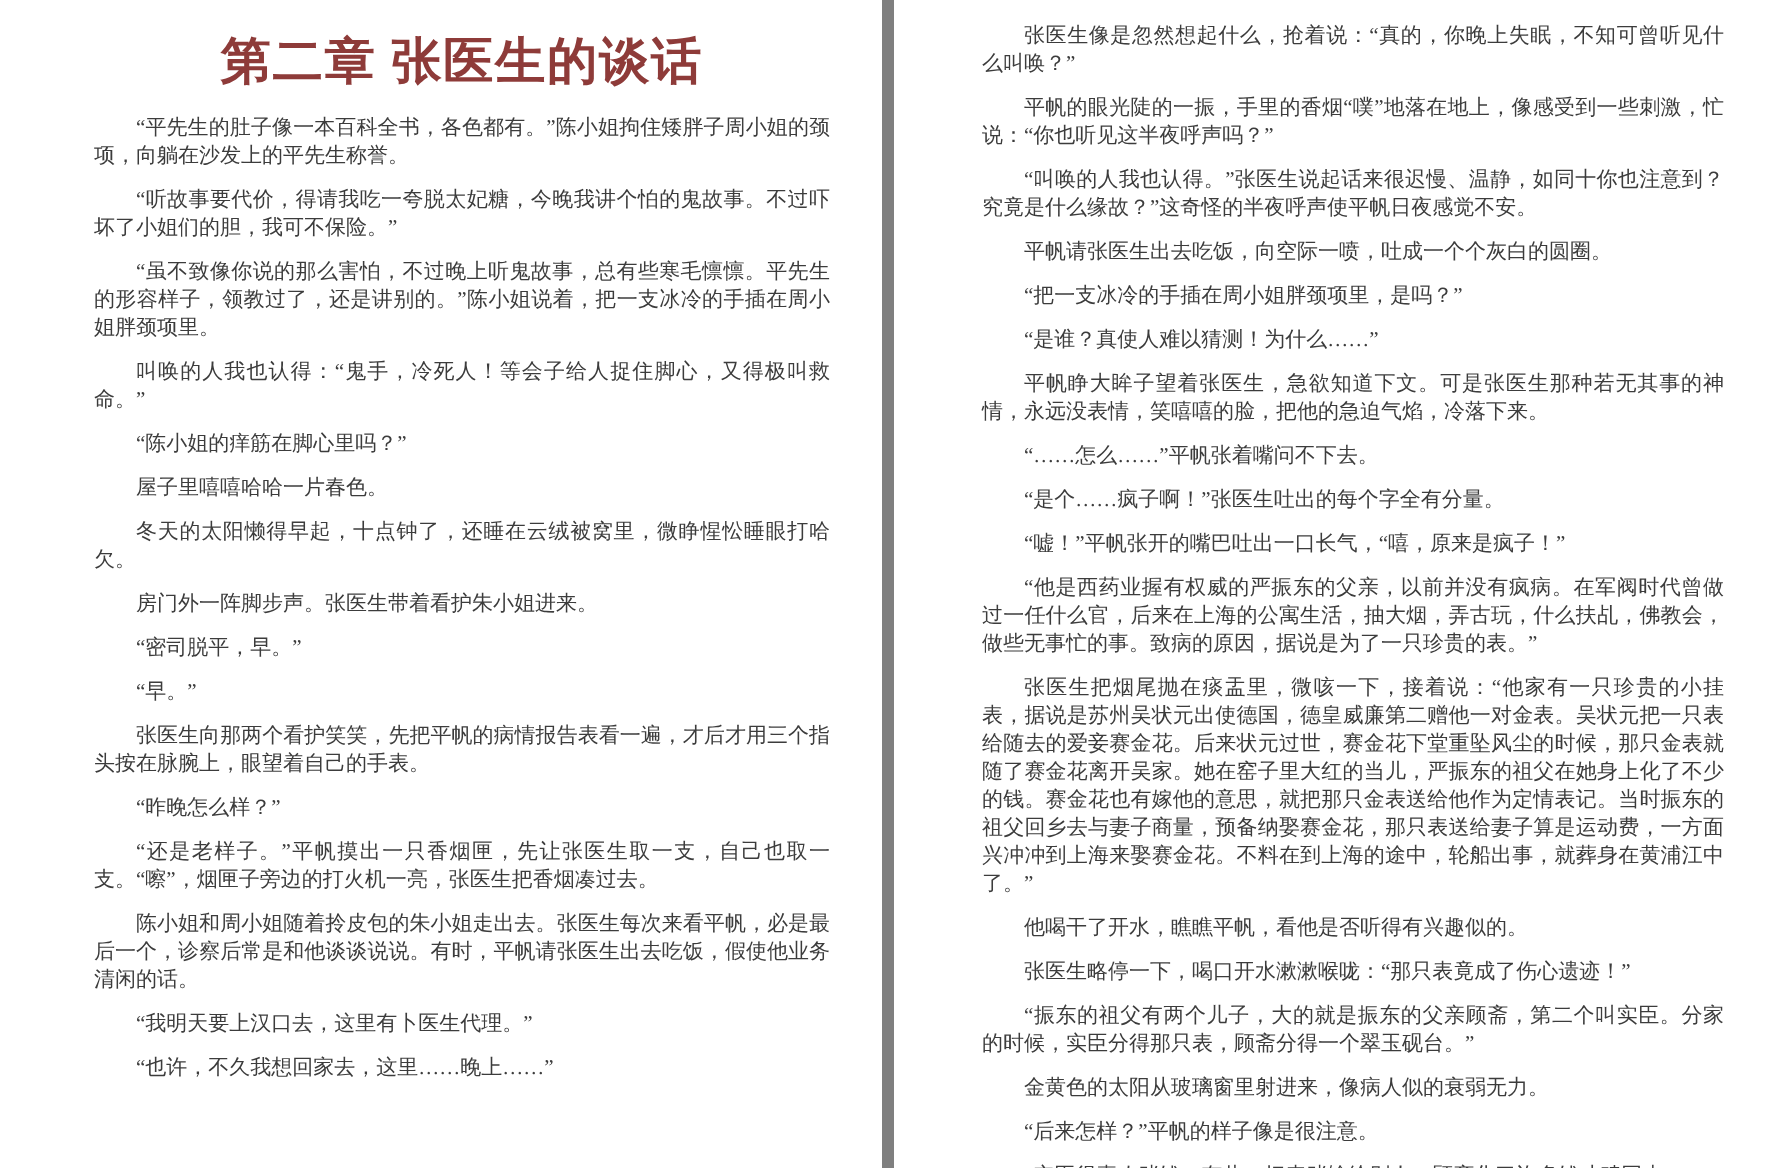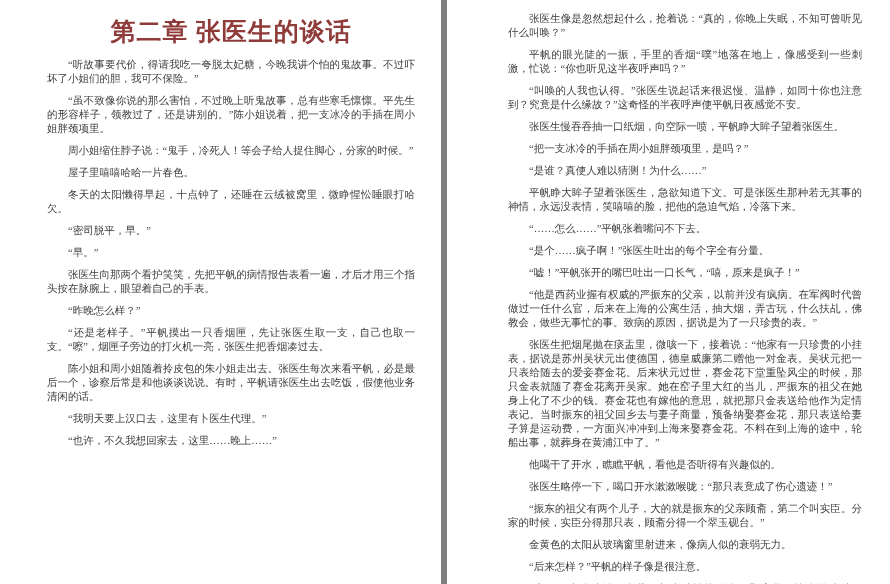--- a/index.html
+++ b/index.html
@@ -21,21 +21,21 @@
   }
   .page {
     background: var(--page_background);
     height: 584px;
     overflow: hidden;
     color: var(--body_text);
     font-size: 10.5px;
     line-height: 14px;
   }
   .page-left  { width: 441px; padding: 0 26px 0 47px; }
-  .page-right { width: 443px; padding: 4px 28px 0 61px; }
+  .page-right { width: 443px; padding: 4px 28px 0 44px; }
   .seam {
     width: 6px; height: 584px;
     background: var(--page_seam);
     flex: 0 0 auto;
   }
   .chapter-title {
     color: var(--chapter_title);
     font-size: 25px;
     line-height: 24px;
     font-weight: bold;
@@ -53,44 +53,47 @@
   }
 </style>
 </head>
 <body>
 
 <div class="spread">
 
   <div class="page page-left">
     <h1 class="chapter-title">第二章 张医生的谈话</h1>
     <div>
+        <p class="para">“平先生的肚子像一本百科全书，各色都有。”陈小姐拘住矮胖子周小姐的颈项，向躺在沙发上的平先生称誉。</p>
         <p class="para">“听故事要代价，得请我吃一夸脱太妃糖，今晚我讲个怕的鬼故事。不过吓坏了小姐们的胆，我可不保险。”</p>
         <p class="para">“虽不致像你说的那么害怕，不过晚上听鬼故事，总有些寒毛懔懔。平先生的形容样子，领教过了，还是讲别的。”陈小姐说着，把一支冰冷的手插在周小姐胖颈项里。</p>
-        <p class="para">周小姐缩住脖子说：“鬼手，冷死人！等会子给人捉住脚心，分家的时候。”</p>
+        <p class="para">叫唤的人我也认得：“鬼手，冷死人！等会子给人捉住脚心，又得极叫救命。”</p>
+        <p class="para">“陈小姐的痒筋在脚心里吗？”</p>
         <p class="para">屋子里嘻嘻哈哈一片春色。</p>
         <p class="para">冬天的太阳懒得早起，十点钟了，还睡在云绒被窝里，微睁惺忪睡眼打哈欠。</p>
+        <p class="para">房门外一阵脚步声。张医生带着看护朱小姐进来。</p>
         <p class="para">“密司脱平，早。”</p>
         <p class="para">“早。”</p>
         <p class="para">张医生向那两个看护笑笑，先把平帆的病情报告表看一遍，才后才用三个指头按在脉腕上，眼望着自己的手表。</p>
         <p class="para">“昨晚怎么样？”</p>
         <p class="para">“还是老样子。”平帆摸出一只香烟匣，先让张医生取一支，自己也取一支。“嚓”，烟匣子旁边的打火机一亮，张医生把香烟凑过去。</p>
         <p class="para">陈小姐和周小姐随着拎皮包的朱小姐走出去。张医生每次来看平帆，必是最后一个，诊察后常是和他谈谈说说。有时，平帆请张医生出去吃饭，假使他业务清闲的话。</p>
         <p class="para">“我明天要上汉口去，这里有卜医生代理。”</p>
         <p class="para">“也许，不久我想回家去，这里……晚上……”</p>
       </div>
   </div>
 
   <div class="seam"></div>
 
   <div class="page page-right">
     <div>
         <p class="para">张医生像是忽然想起什么，抢着说：“真的，你晚上失眠，不知可曾听见什么叫唤？”</p>
         <p class="para">平帆的眼光陡的一振，手里的香烟“噗”地落在地上，像感受到一些刺激，忙说：“你也听见这半夜呼声吗？”</p>
         <p class="para">“叫唤的人我也认得。”张医生说起话来很迟慢、温静，如同十你也注意到？究竟是什么缘故？”这奇怪的半夜呼声使平帆日夜感觉不安。</p>
-        <p class="para">张医生慢吞吞抽一口纸烟，向空际一喷，平帆睁大眸子望着张医生。</p>
+        <p class="para">平帆请张医生出去吃饭，向空际一喷，吐成一个个灰白的圆圈。</p>
         <p class="para">“把一支冰冷的手插在周小姐胖颈项里，是吗？”</p>
         <p class="para">“是谁？真使人难以猜测！为什么……”</p>
         <p class="para">平帆睁大眸子望着张医生，急欲知道下文。可是张医生那种若无其事的神情，永远没表情，笑嘻嘻的脸，把他的急迫气焰，冷落下来。</p>
         <p class="para">“……怎么……”平帆张着嘴问不下去。</p>
         <p class="para">“是个……疯子啊！”张医生吐出的每个字全有分量。</p>
         <p class="para">“嘘！”平帆张开的嘴巴吐出一口长气，“嘻，原来是疯子！”</p>
         <p class="para">“他是西药业握有权威的严振东的父亲，以前并没有疯病。在军阀时代曾做过一任什么官，后来在上海的公寓生活，抽大烟，弄古玩，什么扶乩，佛教会，做些无事忙的事。致病的原因，据说是为了一只珍贵的表。”</p>
         <p class="para">张医生把烟尾抛在痰盂里，微咳一下，接着说：“他家有一只珍贵的小挂表，据说是苏州吴状元出使德国，德皇威廉第二赠他一对金表。吴状元把一只表给随去的爱妾赛金花。后来状元过世，赛金花下堂重坠风尘的时候，那只金表就随了赛金花离开吴家。她在窑子里大红的当儿，严振东的祖父在她身上化了不少的钱。赛金花也有嫁他的意思，就把那只金表送给他作为定情表记。当时振东的祖父回乡去与妻子商量，预备纳娶赛金花，那只表送给妻子算是运动费，一方面兴冲冲到上海来娶赛金花。不料在到上海的途中，轮船出事，就葬身在黄浦江中了。”</p>
         <p class="para">他喝干了开水，瞧瞧平帆，看他是否听得有兴趣似的。</p>
         <p class="para">张医生略停一下，喝口开水漱漱喉咙：“那只表竟成了伤心遗迹！”</p>

